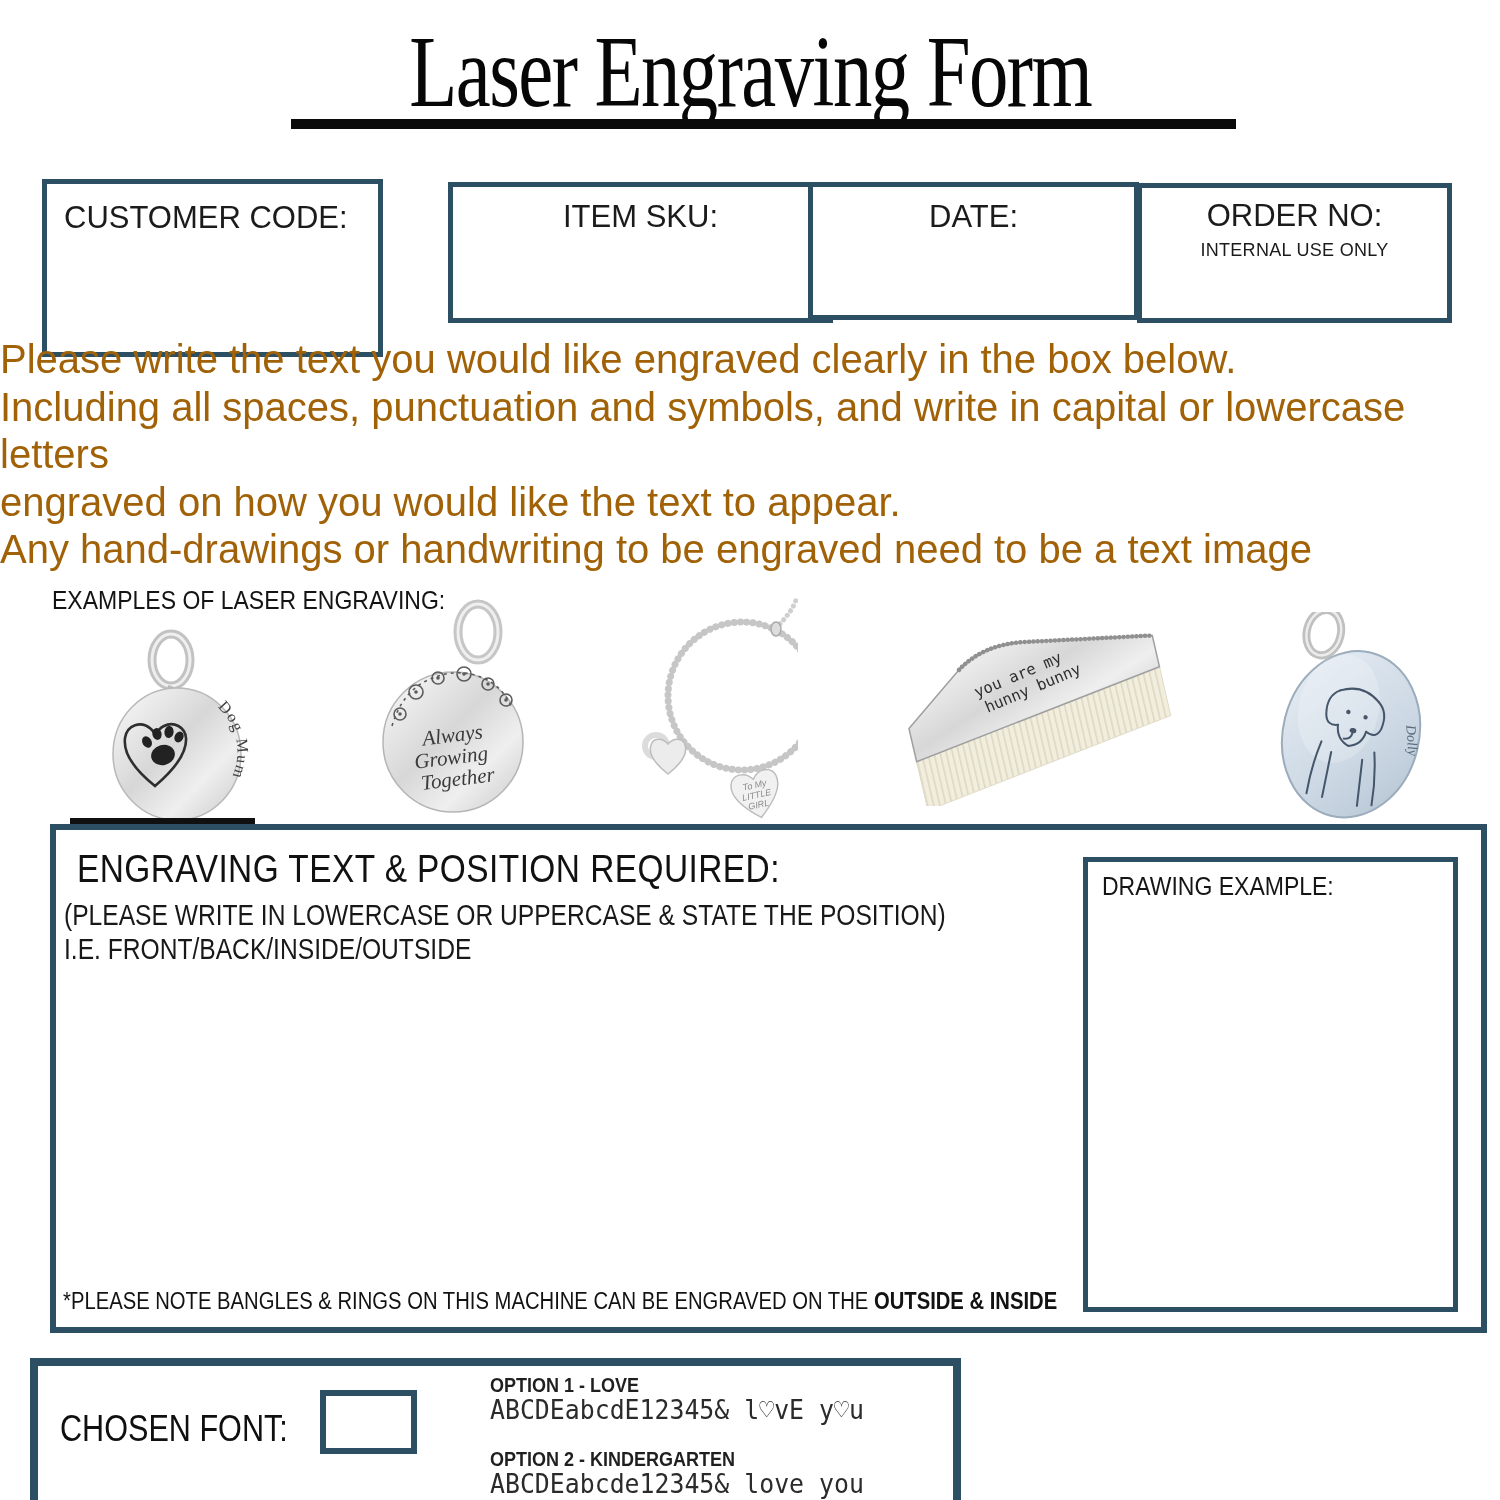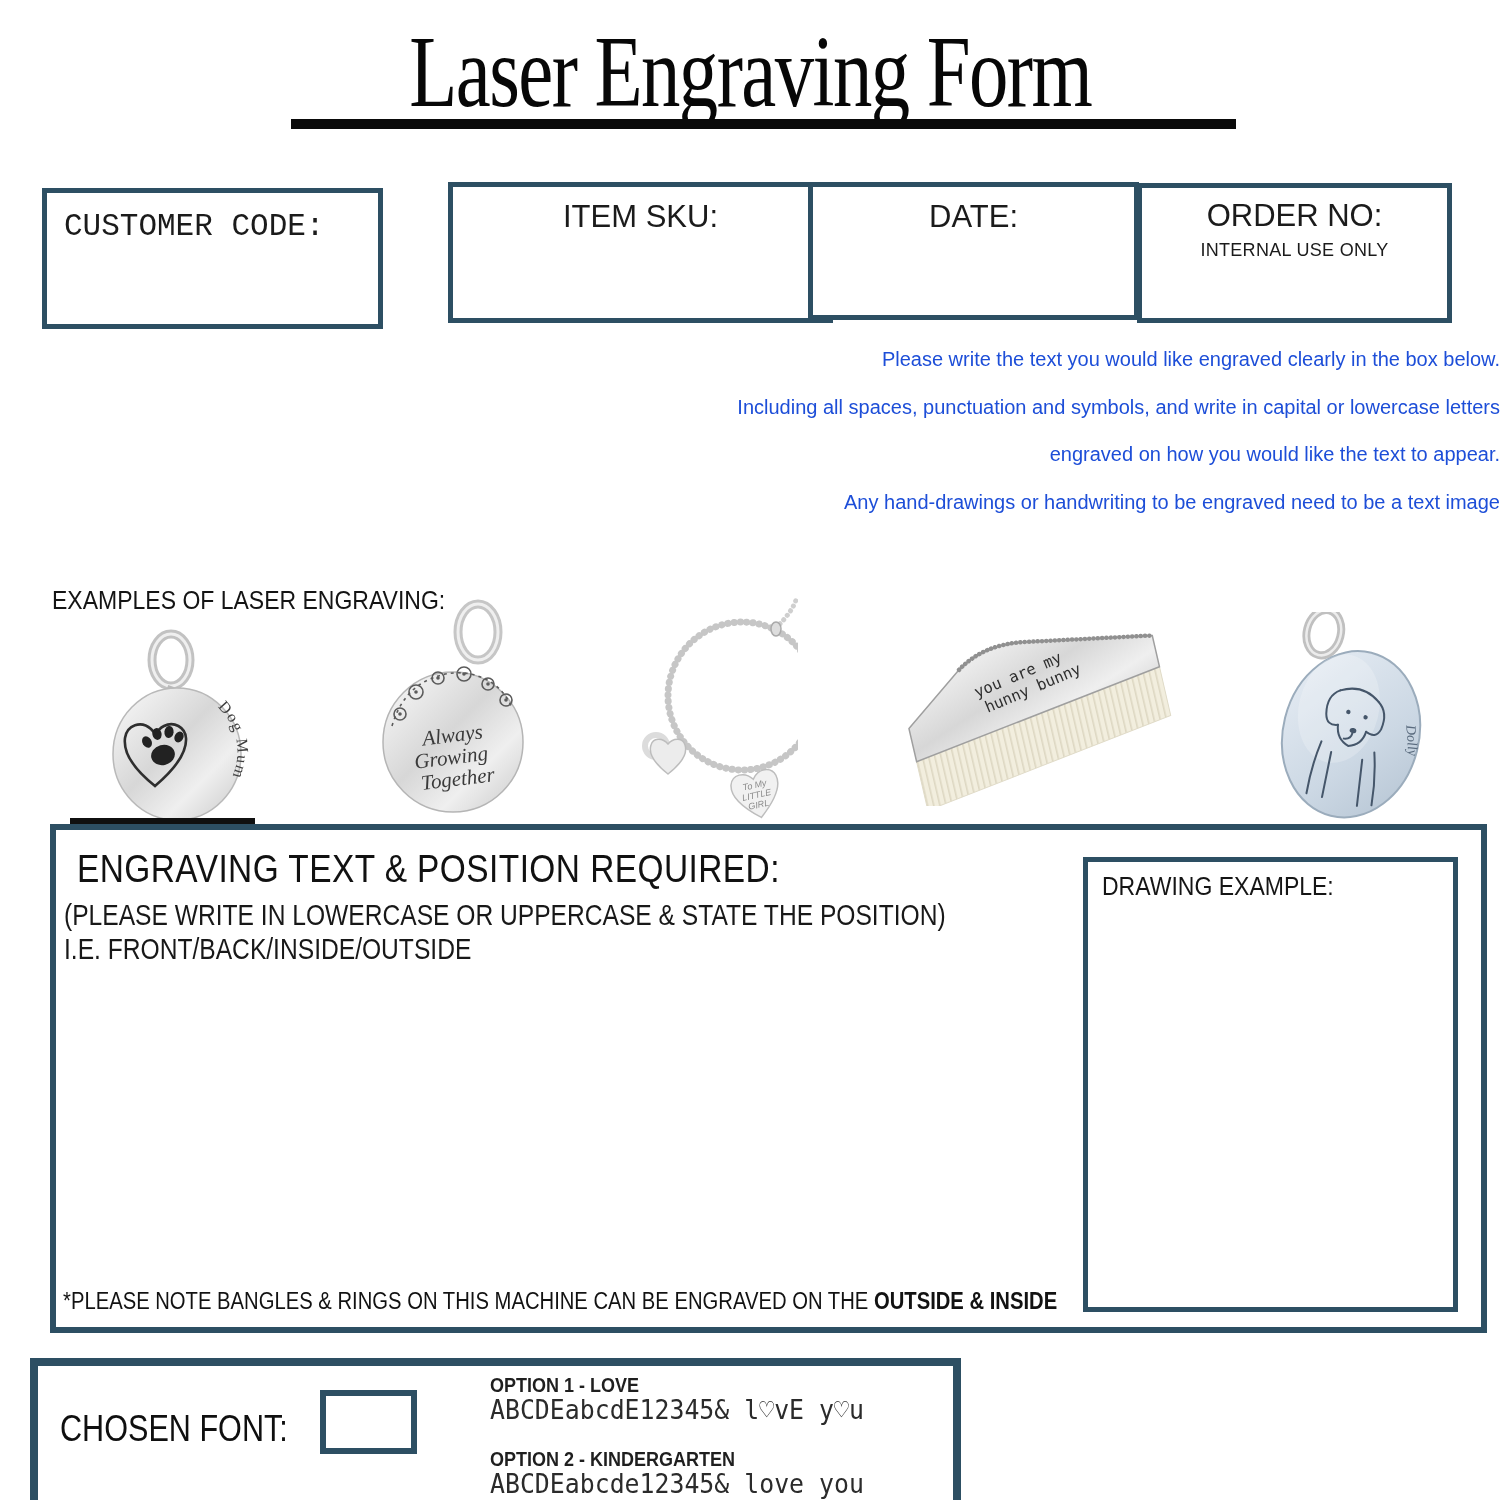--- a/index.html
+++ b/index.html
@@ -17,21 +17,21 @@
     font-weight:400; letter-spacing:-2px; color:#070707;
     display:inline-block; transform:scaleX(0.78); transform-origin:center top;
   }
   .title-underline{left:291px; top:119px; width:945px; height:10px; background:#0a0a0a;}
   
   .hbox{border:5px solid var(--border); background:#fff; box-sizing:border-box;}
   .hbox-label{position:absolute; font-size:31px; color:#1b1b1b; white-space:nowrap;}
   .hbox-label.centered{left:0; right:0; text-align:center;}
   .hbox-sublabel{position:absolute; left:0; right:0; text-align:center; font-size:18px; color:#1b1b1b; letter-spacing:.3px;}
   
-  .instr{top:336px; left:0; right:0; text-align:right; font-size:20px; line-height:47.5px; color:#1d4ed8;}
+  .instr{top:336px; left:0; right:0; text-align:left; font-size:40px; line-height:47.5px; color:#a16207;}
   
   .examples-heading{left:52px; top:586px; font-size:25px; font-weight:500; color:#141414; white-space:nowrap; transform:scaleX(.92);}
   .example-svg{position:absolute;}
   
   .bigbox{left:30px; top:824px; width:1437px; height:509px; border:6px solid var(--border); box-sizing:border-box; background:#fff;margin-left:20px;}
   .bigbox .heading{position:absolute; left:21px; top:18px; font-size:38px; font-weight:500; color:#111; white-space:nowrap; transform:scaleX(.88); transform-origin:left top; letter-spacing:.5px;}
   .bigbox .sub{position:absolute; font-size:30px; color:#181818; white-space:nowrap; transform:scaleX(.82); transform-origin:left top;}
   .bigbox .note{position:absolute; left:7px; top:458px; font-size:23px; color:#121212; white-space:nowrap; transform:scaleX(.88); transform-origin:left top;}
   .bigbox .note b{font-weight:700;}
   .drawbox{position:absolute; left:1027px; top:27px; width:375px; height:455px; border:5px solid var(--border); box-sizing:border-box; background:#fff;}
@@ -69,21 +69,21 @@
         <rect x="0" width="1.6" height="8" fill="#ddd7c2"></rect>
       </pattern>
     </defs>
   </svg>
 
   <div class="abs title-wrap">
     <span class="title">Laser Engraving Form</span>
   </div>
   <div class="abs title-underline"></div>
 
-  <div class="abs hbox" style="left:42px;top:188px;width:341px;height:141px;font-family:Liberation Mono, monospace;">
+  <div class="abs hbox" style="left:42px;top:179px;width:341px;height:178px;">
     <span class="hbox-label" style="left:17px;top:16px;">CUSTOMER CODE:</span>
   </div>
   <div class="abs hbox" style="left:448px;top:182px;width:385px;height:141px;">
     <span class="hbox-label centered" style="top:12px;">ITEM SKU:</span>
   </div>
   <div class="abs hbox" style="left:808px;top:182px;width:331px;height:138px;">
     <span class="hbox-label centered" style="top:12px;">DATE:</span>
   </div>
   <div class="abs hbox" style="left:1137px;top:183px;width:315px;height:140px;">
     <span class="hbox-label centered" style="top:10px;">ORDER NO:</span>

